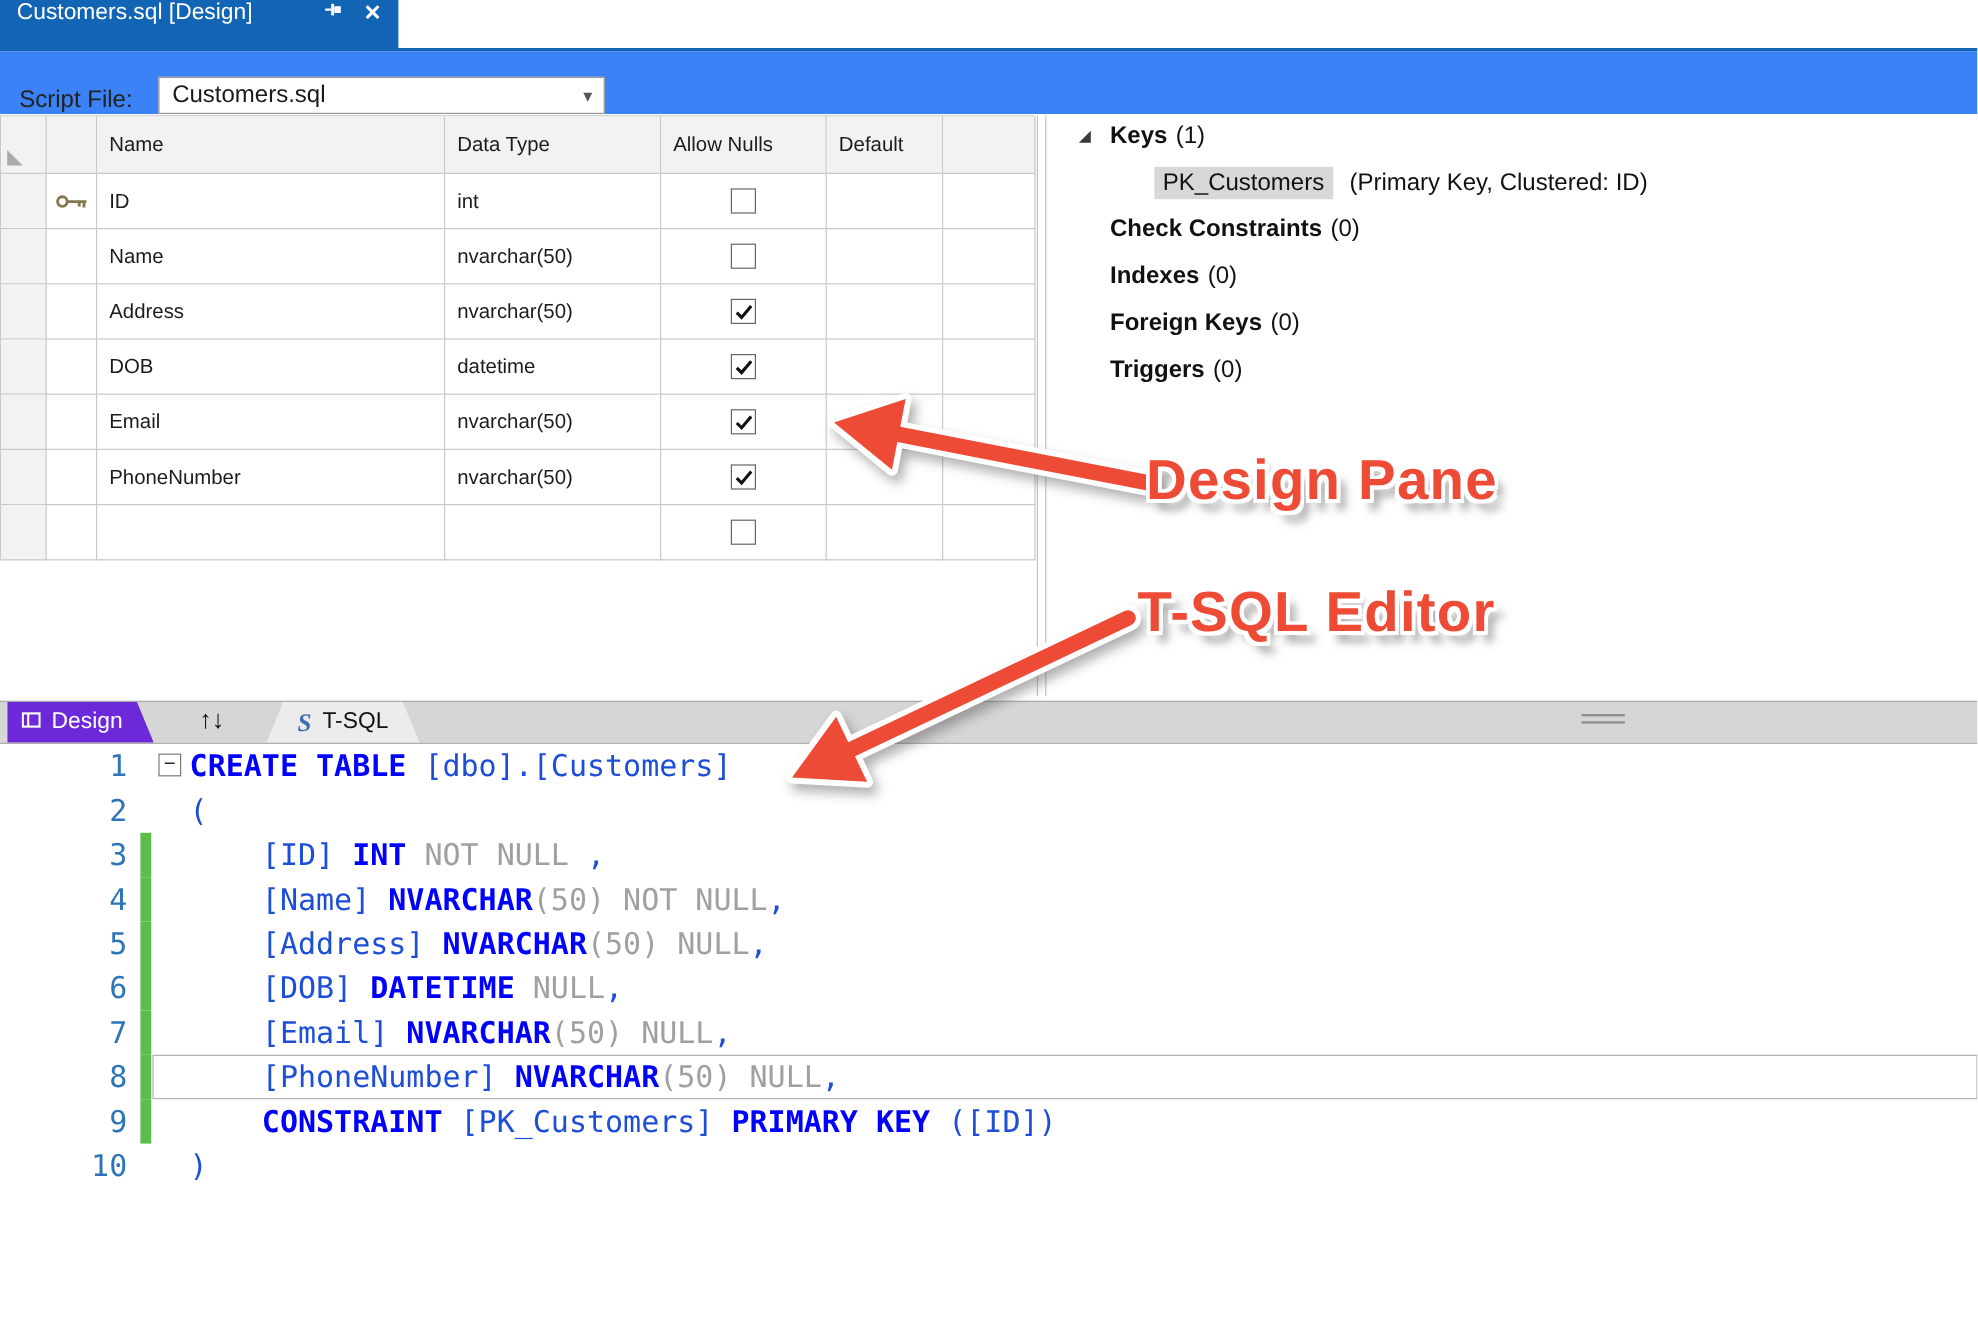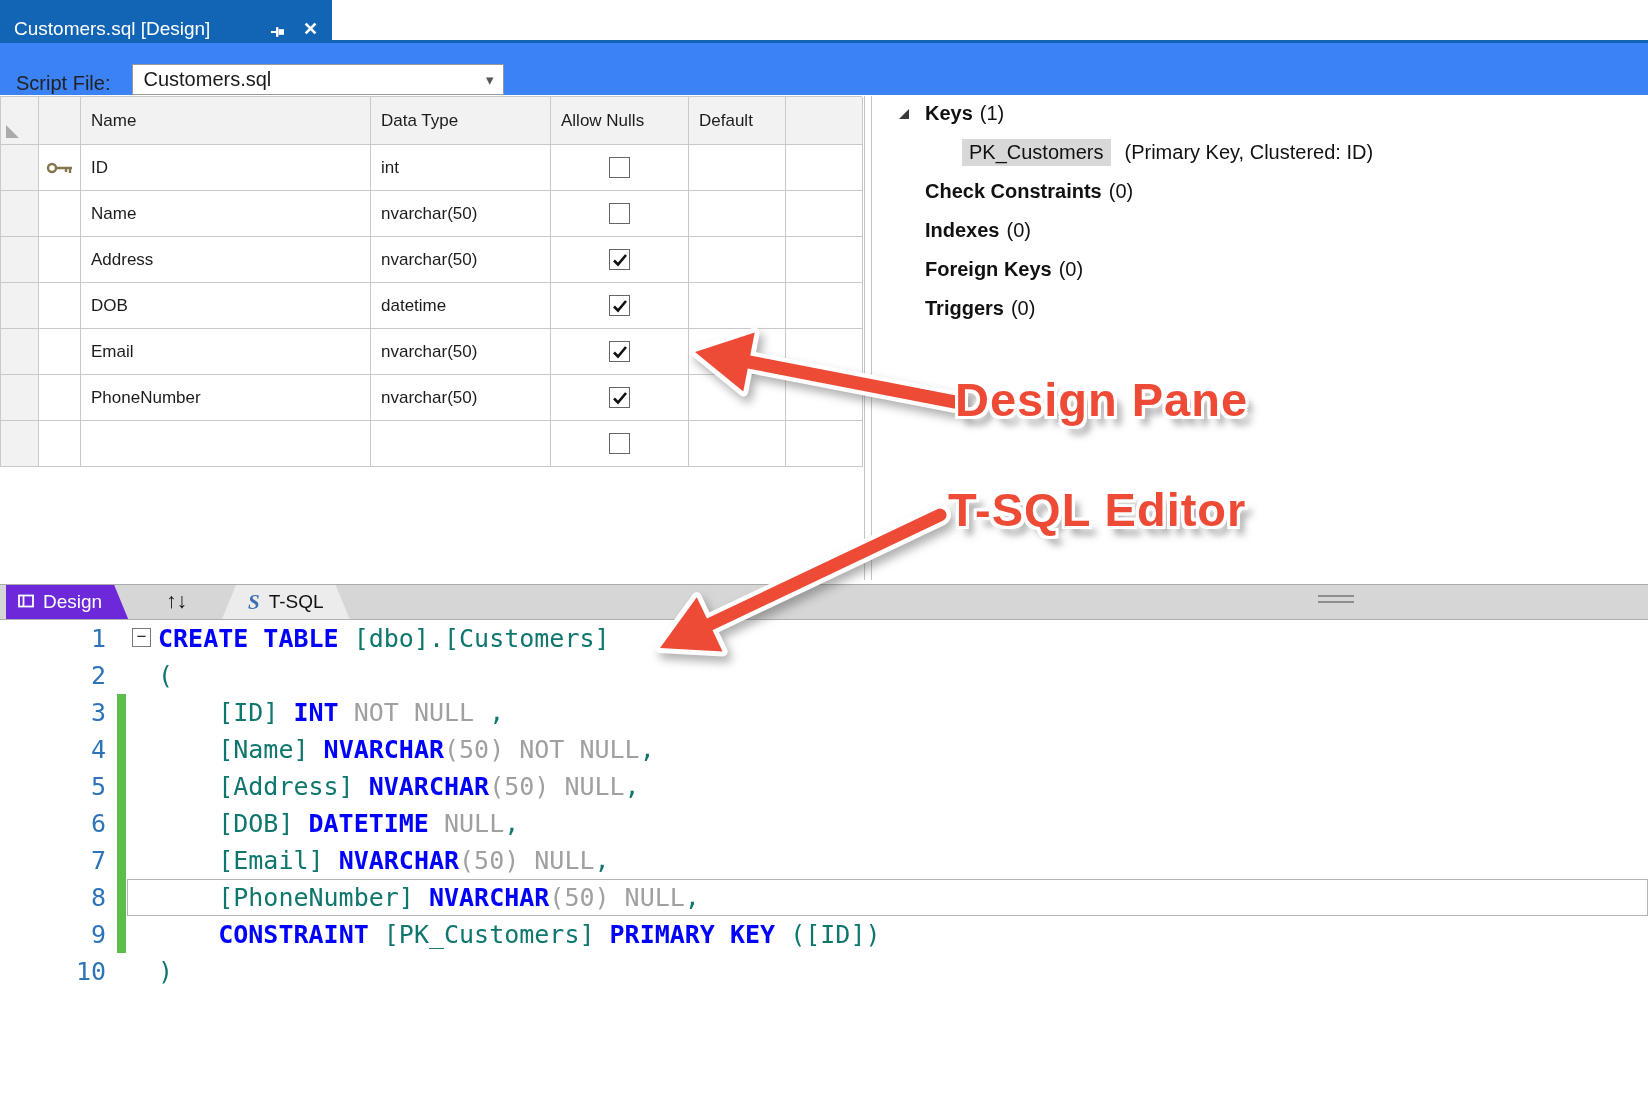--- a/index.html
+++ b/index.html
@@ -1,21 +1,21 @@
 <!DOCTYPE html>
 <html><head>
 <meta charset="utf-8">
 <style>
   html,body{margin:0;padding:0;background:#fff;}
   .app{position:relative;width:1648px;height:1106px;overflow:hidden;background:#fff;
        font-family:"Liberation Sans",sans-serif;color:#1a1a1a;}
 
   
   .doc-tab{position:absolute;left:0;top:0;width:332px;height:40px;background:#1265B5;
-           color:#fff;display:flex;align-items:flex-end;padding:0 14px;box-sizing:border-box;gap:16px;}
+           color:#fff;display:flex;align-items:flex-start;padding:0 14px;box-sizing:border-box;gap:16px;}
   .doc-tab .title{font-size:19px;white-space:nowrap;flex:1;}
   .doc-tab .pin,.doc-tab .close{display:flex;align-items:center;cursor:pointer;}
   .doc-tab .close{font-size:18px;font-weight:bold;}
   .accent-line{position:absolute;left:0;top:40px;width:1648px;height:3px;background:#1265B5;}
 
   
   .script-row{position:absolute;left:0;top:43px;width:1648px;height:52px;background:#3b82f6;
               display:flex;align-items:flex-end;}
   .script-label{font-size:20px;color:#222;margin-left:16px;margin-right:22px;}
   .dropdown{width:372px;height:31px;border:1px solid #989898;background:#fff;display:flex;
@@ -90,21 +90,21 @@
   .lnum{position:absolute;left:0;top:0;width:106px;text-align:right;color:#2E74B9;}
   .chbar{position:absolute;left:117px;top:0;width:9px;height:100%;background:#5CBE4A;}
   .fold{position:absolute;left:132px;top:8px;width:19px;height:19px;border:1px solid #7A7A7A;
         line-height:16px;text-align:center;font-size:17px;color:#222;background:#fff;
         box-sizing:border-box;font-family:"Liberation Sans",sans-serif;cursor:pointer;}
   .curline{position:absolute;left:127px;right:0;top:0;height:100%;
            border:1px solid #B3B3B3;box-sizing:border-box;}
   .code{position:absolute;left:158px;top:0;}
   .kw{color:#0000FF;font-weight:bold;}
   .gy{color:#A0A0A0;}
-  .pl{color:#0f766e;}
+  .pl{color:#1d4ed8;}
 </style>
 </head>
 <body>
 
 <div class="app">
 
   <div class="doc-tab">
     <span class="title">Customers.sql [Design]</span>
     <span class="pin">
       <svg width="17" height="16" viewBox="0 0 17 16">

